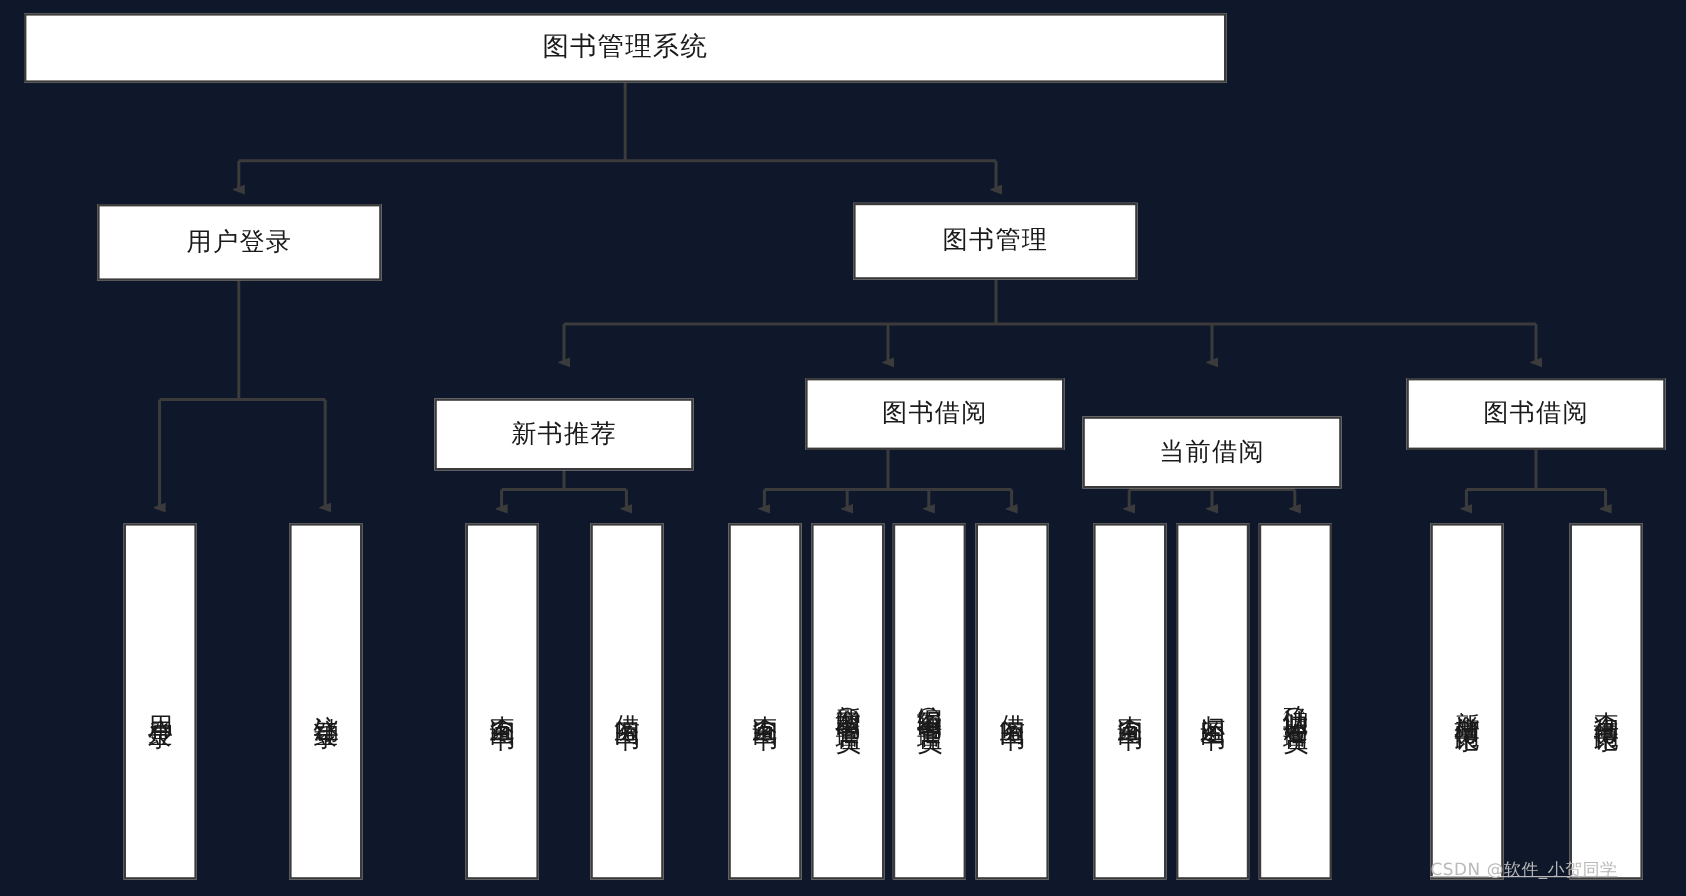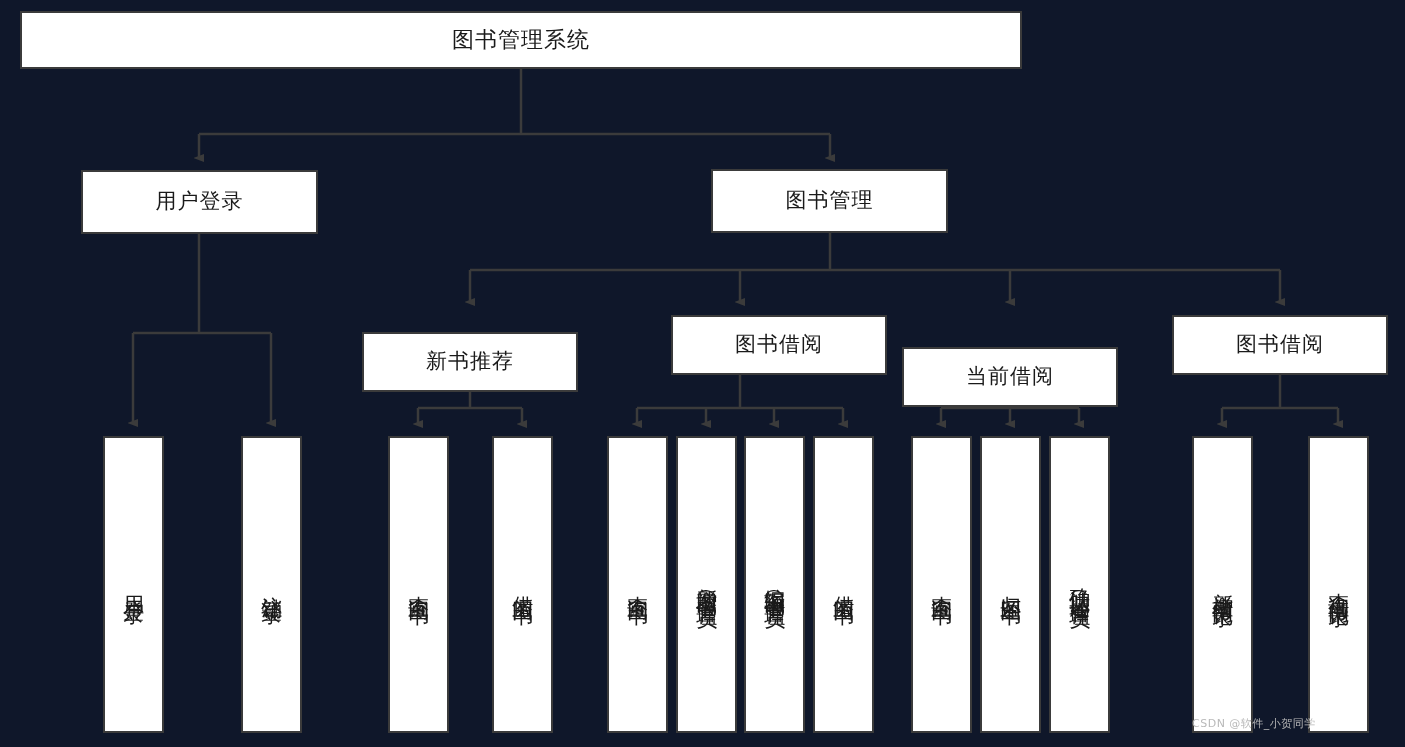--- a/index.html
+++ b/index.html
@@ -54,25 +54,26 @@
     writing-mode: vertical-rl;
     text-orientation: upright;
     font-size: 21px;
     line-height: 1.35;
     letter-spacing: 3px;
     white-space: nowrap;
     color: #1a1a1a;
   }
   .watermark {
     position: absolute;
-    font-size: 11px;
+    font-size: 14px;
     color: #b9b9b9;
     white-space: nowrap;
     letter-spacing: 0.5px;
     pointer-events: none;
+    text-decoration: underline;
   }
 </style>
 </head>
 <body>
 
 <div id="diagram-root">
 
   <svg id="connector-layer" viewBox="0 0 1405 747">
     <defs>
       <marker id="arrow" markerWidth="10" markerHeight="10" refX="5" refY="5" orient="auto" markerUnits="userSpaceOnUse">

